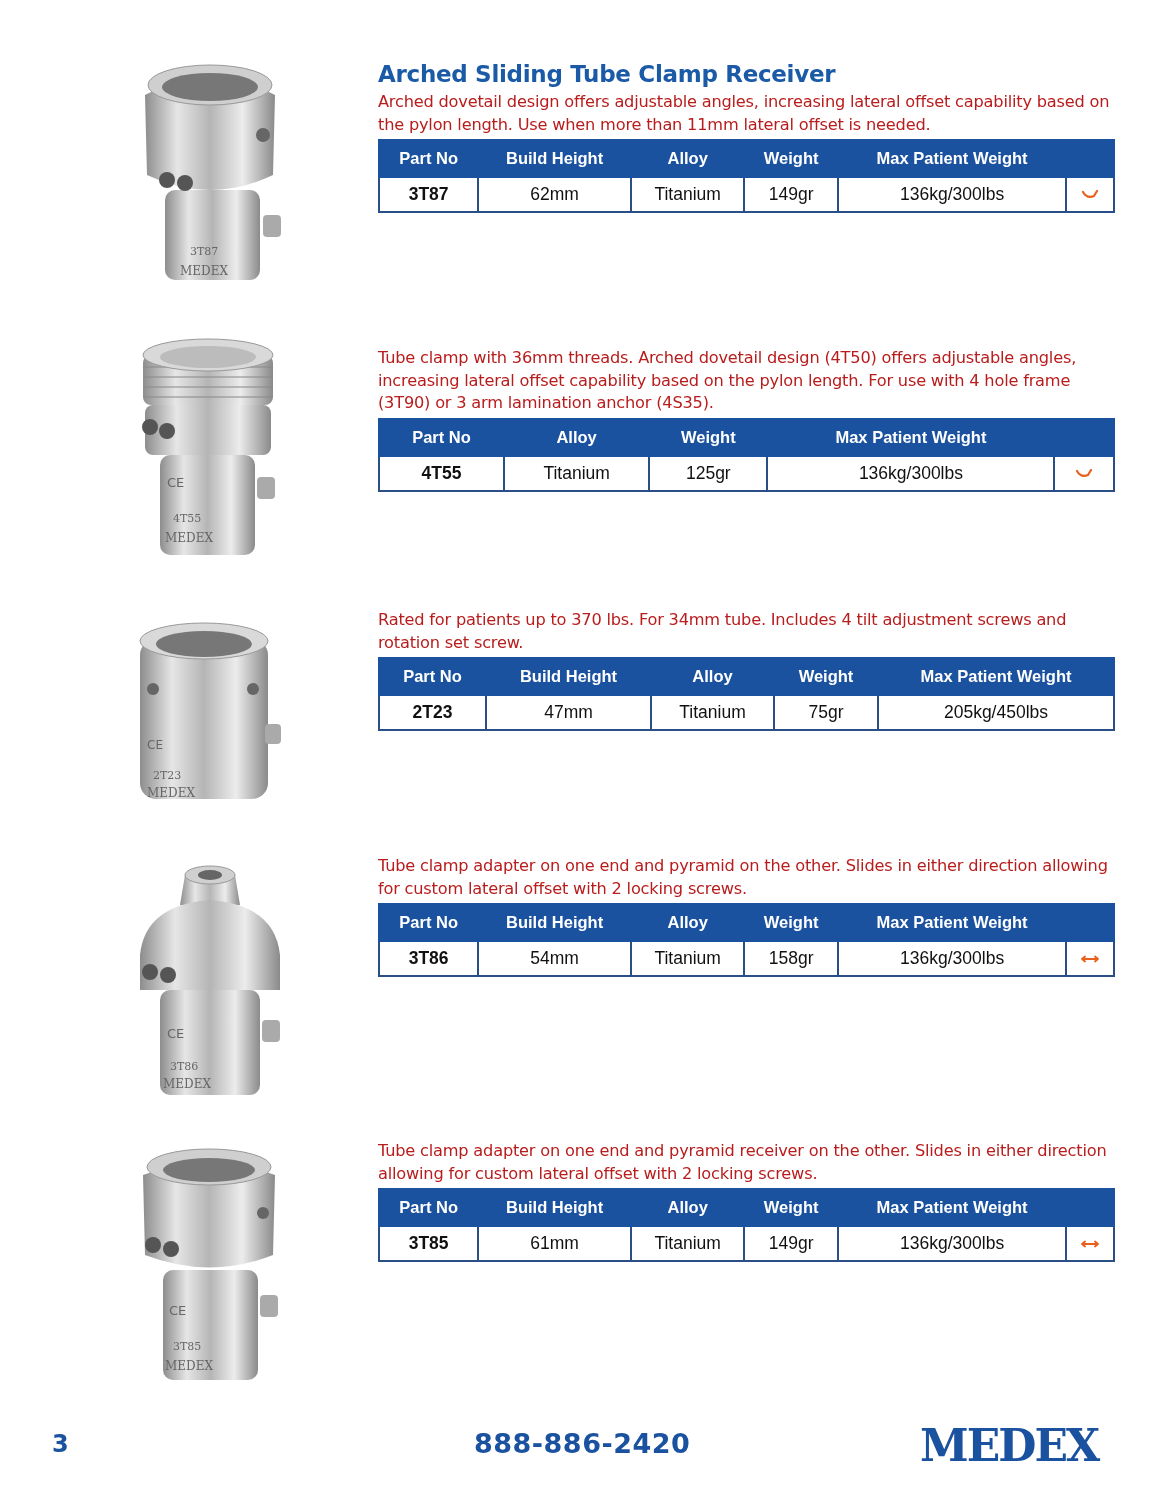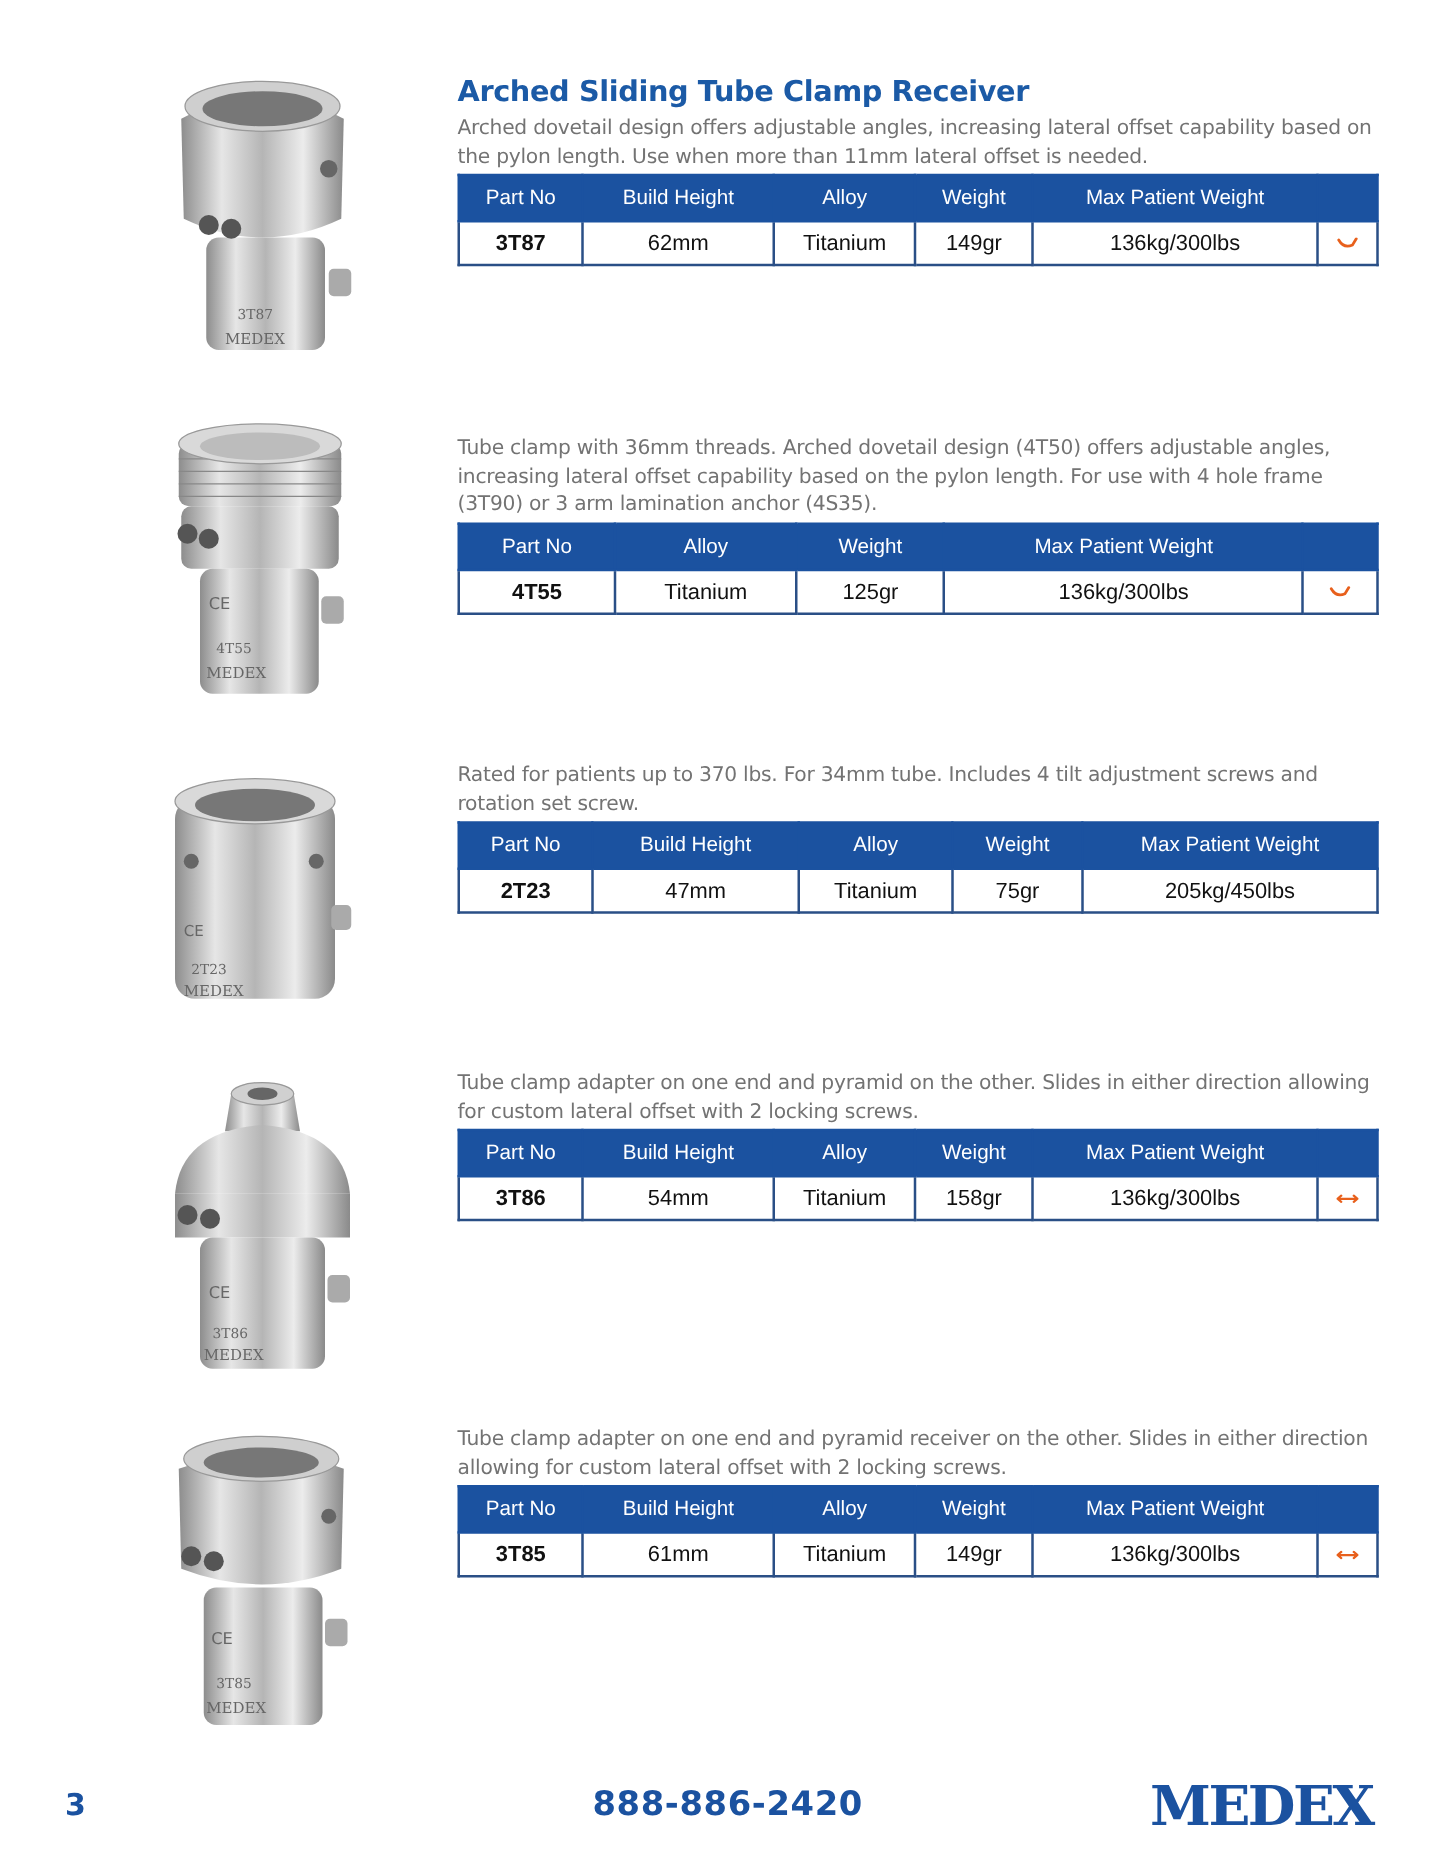--- a/index.html
+++ b/index.html
@@ -1,23 +1,23 @@
 <!DOCTYPE html>
 <html><head>
 <meta charset="utf-8">
 <style>
   html, body { margin:0; padding:0; background:#ffffff; }
   body { width:1159px; height:1500px; position:relative; overflow:hidden; font-family:"DejaVu Sans", sans-serif; }
   .product { position:absolute; left:0; width:1159px; }
   .photo { position:absolute; left:125px; width:170px; }
-  .info { position:absolute; left:366px; width:737px; }
+  .info { position:absolute; left:378px; width:737px; }
   .title { color:#1b5aa6; font-size:23px; line-height:28px; margin:0 0 3px 0; font-family:"DejaVu Sans", sans-serif; letter-spacing:-0.3px; }
-  .desc { color:#737373; font-size:16.2px; line-height:22.5px; margin:0 0 3px 0; letter-spacing:-0.2px; }
+  .desc { color:#b91c1c; font-size:16.2px; line-height:22.5px; margin:0 0 3px 0; letter-spacing:-0.2px; }
   table.spec { border-collapse:collapse; width:737px; font-family:"Liberation Sans", sans-serif; }
-  table.spec th { background:#1b52a0; color:#ffffff; font-weight:normal; font-size:16.5px; height:35px; padding:0; border:2px solid #1b52a0; border-left:1px solid #ffffff; text-align:center; }
+  table.spec th { background:#1b52a0; color:#ffffff; font-weight:bold; font-size:16.5px; height:35px; padding:0; border:2px solid #1b52a0; border-left:1px solid #ffffff; text-align:center; }
   table.spec th:first-child { border-left:2px solid #1b52a0; }
   table.spec td { border:2px solid #2a4f86; color:#111; font-size:17.5px; height:33px; text-align:center; padding:0; }
   table.spec td.part { font-weight:bold; }
   .icon-cell { width:46px; }
   .arc-icon svg, .arrow-icon svg { display:inline-block; vertical-align:middle; }
   .footer-page { position:absolute; left:52px; top:1430px; color:#1b52a0; font-weight:bold; font-size:24px; font-family:"DejaVu Sans", sans-serif; }
   .footer-phone { position:absolute; left:474px; top:1428px; color:#1b52a0; font-weight:bold; font-size:27px; font-family:"DejaVu Sans", sans-serif; letter-spacing:0.5px; }
   .logo { position:absolute; left:920px; top:1422px; font-family:"DejaVu Serif", serif; font-weight:bold; font-size:44px; color:#1b52a0; letter-spacing:-2px; line-height:48px; }
   .logo .e-accent { display:inline-block; position:relative; }
   .logo .e-accent:after { content:""; position:absolute; left:6px; top:13px; width:20px; height:22px; background:#f07b1d; z-index:-1; clip-path:polygon(0 0,60% 0,100% 50%,60% 100%,0 100%); }

